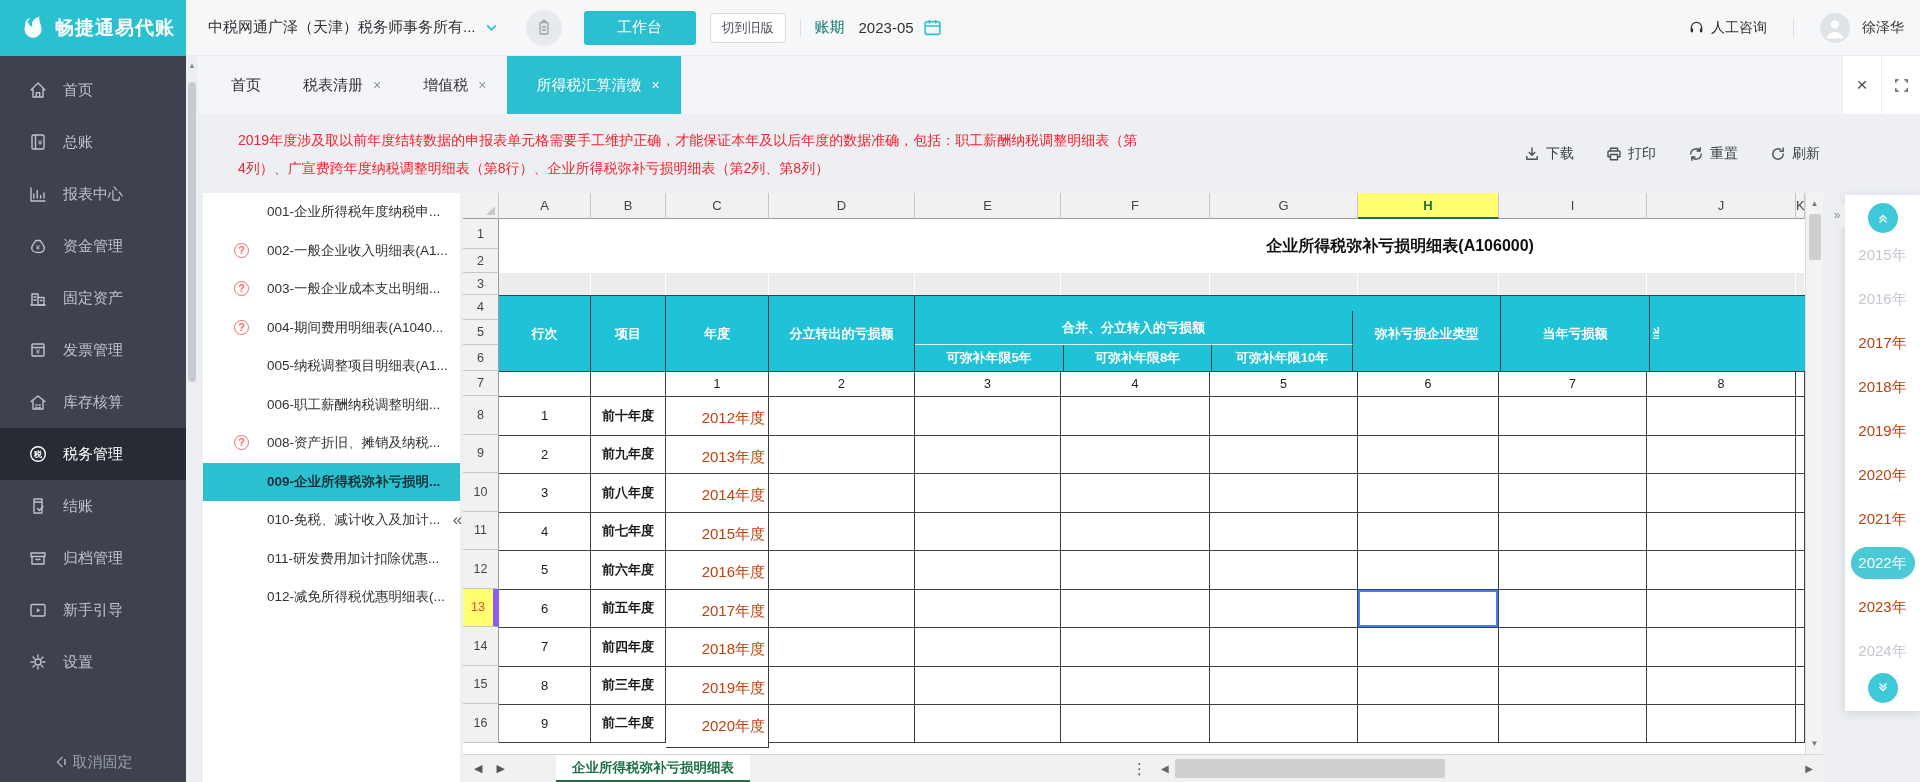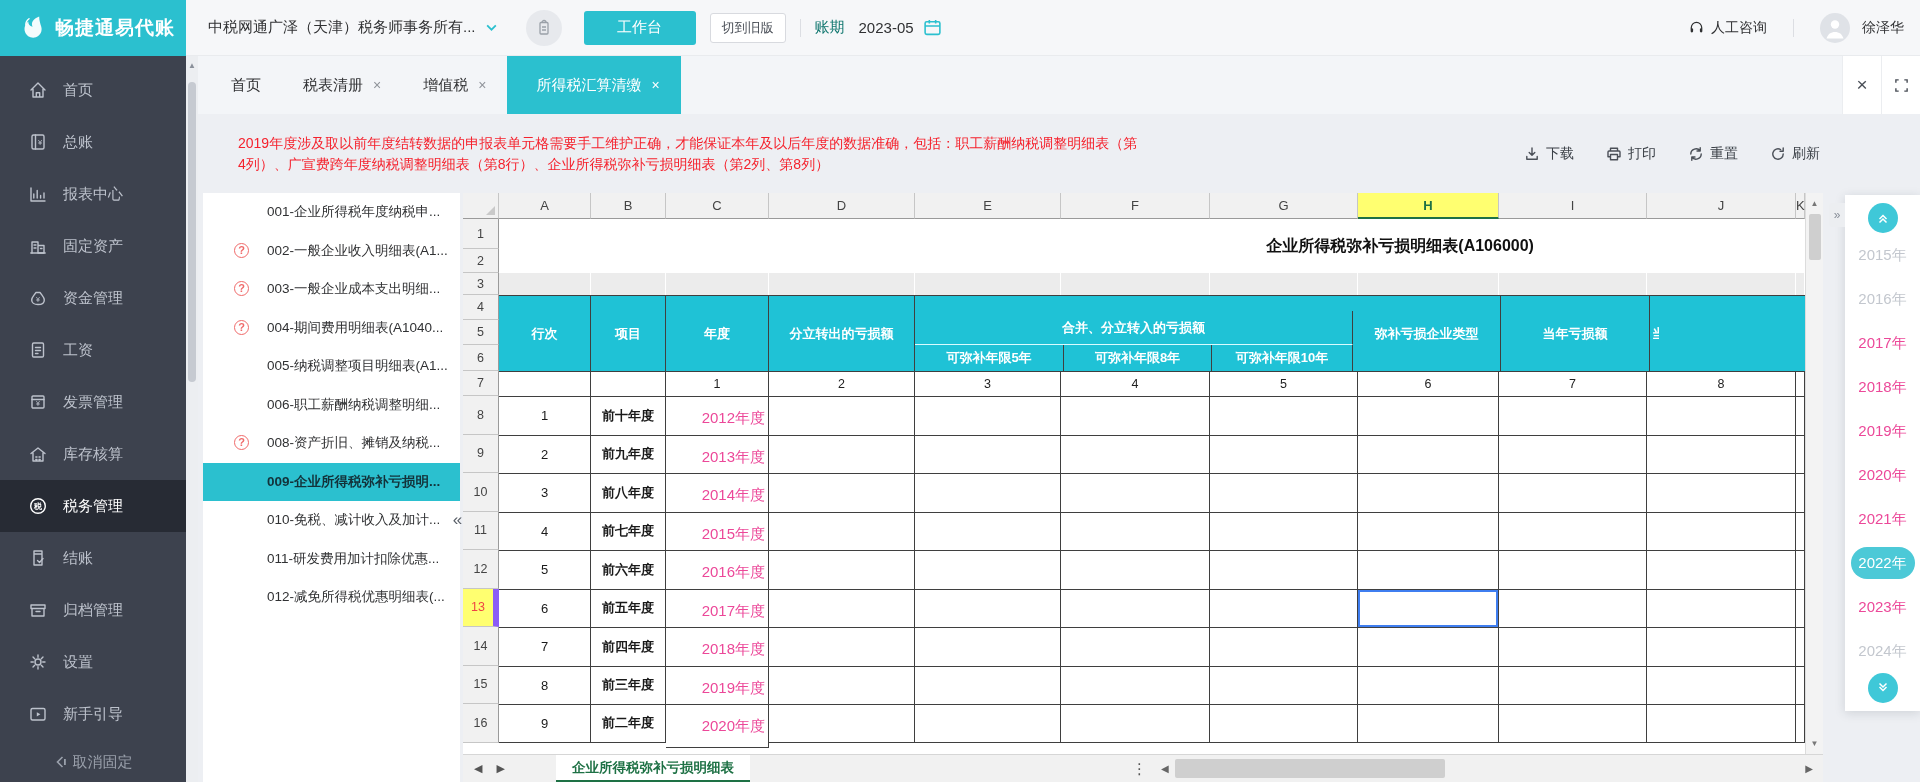--- a/index.html
+++ b/index.html
@@ -43,21 +43,21 @@
   .tab{display:flex;align-items:center;gap:10px;padding:0 21px;font-size:15px;color:#303133;cursor:pointer;white-space:nowrap;}
   .tab .x{color:#8f939a;font-size:14px;}
   .tab.active{background:#2bc0cf;color:#fff;padding-left:29px;}
   .tab.active .x{color:#fff;}
   .tab-actions{margin-left:auto;display:flex;}
   .tab-action{width:39px;display:grid;place-items:center;background:#fff;border-left:1px solid #ebedf0;color:#4a4f57;font-size:19px;cursor:pointer;}
 
   
   .content{flex:1;display:flex;flex-direction:column;min-height:0;}
   .notice-row{height:79px;flex:0 0 79px;display:flex;align-items:center;padding-left:40px;}
-  .warning{width:905px;margin:0;font-size:14px;line-height:21px;color:#f5222d;}
+  .warning{width:905px;margin:0;font-size:14px;line-height:28px;color:#f5222d;}
   .actions{margin-left:auto;display:flex;align-items:center;gap:32px;padding-right:100px;}
   .action{display:flex;align-items:center;gap:6px;font-size:14px;color:#3a3f46;cursor:pointer;white-space:nowrap;}
   .aicon{width:16px;height:16px;color:#4a4f57;}
 
   .workspace{flex:1;display:flex;min-height:0;padding-left:5px;position:relative;}
 
   
   .filelist{width:257px;flex:0 0 257px;background:#fff;overflow:hidden;}
   .file-item{height:38.5px;display:flex;align-items:center;padding-left:64px;font-size:13.5px;color:#303133;position:relative;white-space:nowrap;cursor:pointer;}
   .file-item .flag{position:absolute;left:31px;top:50%;margin-top:-8px;width:15px;height:15px;border:1px solid #f06a6a;color:#f06a6a;border-radius:50%;font-size:11px;line-height:13px;text-align:center;font-weight:bold;}
@@ -109,21 +109,21 @@
   .hscroll{width:660px;height:100%;display:flex;align-items:center;margin:0 6px 0 10px;}
   .h-arrow{font-size:10px;color:#666;padding:0 4px;cursor:pointer;}
   .h-track{flex:1;height:100%;position:relative;}
   .h-thumb{position:absolute;left:2px;top:4px;height:19px;width:270px;background:#cfcfcf;border-radius:2px;}
 
   
   .year-rail{flex:1;position:relative;}
   .year-panel{position:absolute;right:0;top:2px;width:75px;background:#fff;box-shadow:0 2px 10px rgba(31,45,61,.15);display:flex;flex-direction:column;align-items:center;padding:8px 0;}
   .year-collapse{position:absolute;right:75px;top:8px;width:16px;height:24px;background:#eceef1;color:#8a909a;display:grid;place-items:center;font-size:12px;border-radius:3px 0 0 3px;cursor:pointer;}
   .chev{width:30px;height:30px;border-radius:50%;background:#3fc8d8;display:grid;place-items:center;cursor:pointer;}
-  .year{height:44px;width:64px;display:grid;place-items:center;font-size:15px;color:#ec4899;cursor:pointer;white-space:nowrap;}
+  .year{height:44px;width:64px;display:grid;place-items:center;font-size:15px;color:#c2410c;cursor:pointer;white-space:nowrap;}
   .year.disabled{color:#c3c7ce;cursor:default;}
   .year.selected{background:#4cc9d7;color:#fff;border-radius:16px;height:32px;margin:6px 0;}
 </style>
 </head>
 <body>
 
 <div class="screen">
 
   <header class="topbar">
     <div class="logo">
@@ -209,43 +209,34 @@
             <span class="nicon">
               <svg viewBox="0 0 20 20" width="20" height="20">
                 <path d="M3 4v13h14M5.8 14v-4M9.2 14V6.5M12.6 14v-2.6M16 14V9" stroke="currentColor" fill="none" stroke-width="1.4" stroke-linecap="round" stroke-linejoin="round"></path>
               </svg>
             </span>
             <span>报表中心</span>
           </div>
           <div class="nav-item">
             <span class="nicon">
               <svg viewBox="0 0 20 20" width="20" height="20">
+                <path d="M8 4.5h4l2 2.6c1.4 1.8 2.3 3.2 2.3 4.8 0 2.6-2.4 4.6-6.3 4.6s-6.3-2-6.3-4.6c0-1.6.9-3 2.3-4.8z" stroke="currentColor" fill="none" stroke-width="1.4" stroke-linecap="round" stroke-linejoin="round"></path>
+                <text x="10" y="13.8" text-anchor="middle" font-size="7" fill="currentColor">¥</text>
+              </svg>
+            </span>
+            <span>资金管理</span>
+          </div>
+          <div class="nav-item">
+            <span class="nicon">
+              <svg viewBox="0 0 20 20" width="20" height="20">
                 <path d="M4 17V6h6v11M10 17h6V9.5h-6M6 9h2M6 12h2M12.5 12.5h1.5" stroke="currentColor" fill="none" stroke-width="1.4" stroke-linecap="round" stroke-linejoin="round"></path>
                 <path d="M2.8 17h14.4" stroke="currentColor" fill="none" stroke-width="1.4" stroke-linecap="round" stroke-linejoin="round"></path>
               </svg>
             </span>
             <span>固定资产</span>
-          </div>
-          <div class="nav-item">
-            <span class="nicon">
-              <svg viewBox="0 0 20 20" width="20" height="20">
-                <path d="M8 4.5h4l2 2.6c1.4 1.8 2.3 3.2 2.3 4.8 0 2.6-2.4 4.6-6.3 4.6s-6.3-2-6.3-4.6c0-1.6.9-3 2.3-4.8z" stroke="currentColor" fill="none" stroke-width="1.4" stroke-linecap="round" stroke-linejoin="round"></path>
-                <text x="10" y="13.8" text-anchor="middle" font-size="7" fill="currentColor">¥</text>
-              </svg>
-            </span>
-            <span>资金管理</span>
-          </div>
-          <div class="nav-item">
-            <span class="nicon">
-              <svg viewBox="0 0 20 20" width="20" height="20">
-                <rect x="4.5" y="3" width="11" height="14" rx="1.2" stroke="currentColor" fill="none" stroke-width="1.4" stroke-linecap="round" stroke-linejoin="round"></rect>
-                <path d="M7.5 7.5h5M7.5 10.5h5M7.5 13.5h2.5" stroke="currentColor" fill="none" stroke-width="1.4" stroke-linecap="round" stroke-linejoin="round"></path>
-              </svg>
-            </span>
-            <span>工资</span>
           </div>
           <div class="nav-item">
             <span class="nicon">
               <svg viewBox="0 0 20 20" width="20" height="20">
                 <rect x="4" y="4" width="12" height="12" rx="1" stroke="currentColor" fill="none" stroke-width="1.4" stroke-linecap="round" stroke-linejoin="round"></rect>
                 <path d="M4 7.5h12" stroke="currentColor" fill="none" stroke-width="1.4" stroke-linecap="round" stroke-linejoin="round"></path>
                 <text x="10" y="14.4" text-anchor="middle" font-size="7" fill="currentColor">¥</text>
               </svg>
             </span>
             <span>发票管理</span>
@@ -280,34 +271,34 @@
             <span class="nicon">
               <svg viewBox="0 0 20 20" width="20" height="20">
                 <path d="M4 8.5h12V16H4zM3 5h14v3.5H3zM8 11.5h4" stroke="currentColor" fill="none" stroke-width="1.4" stroke-linecap="round" stroke-linejoin="round"></path>
               </svg>
             </span>
             <span>归档管理</span>
           </div>
           <div class="nav-item">
             <span class="nicon">
               <svg viewBox="0 0 20 20" width="20" height="20">
+                <rect x="3" y="4.5" width="14" height="11.5" rx="1.5" stroke="currentColor" fill="none" stroke-width="1.4" stroke-linecap="round" stroke-linejoin="round"></rect>
+                <path d="M8.8 8.2 12.4 10.3 8.8 12.4z" fill="currentColor" stroke="none"></path>
+              </svg>
+            </span>
+            <span>新手引导</span>
+          </div>
+          <div class="nav-item">
+            <span class="nicon">
+              <svg viewBox="0 0 20 20" width="20" height="20">
                 <circle cx="10" cy="10" r="3" stroke="currentColor" fill="none" stroke-width="1.4" stroke-linecap="round" stroke-linejoin="round"></circle>
                 <path d="M10 3v2.3M10 14.7V17M3 10h2.3M14.7 10H17M5 5l1.7 1.7M13.3 13.3 15 15M15 5l-1.7 1.7M6.7 13.3 5 15" stroke="currentColor" fill="none" stroke-width="1.4" stroke-linecap="round" stroke-linejoin="round"></path>
               </svg>
             </span>
             <span>设置</span>
-          </div>
-          <div class="nav-item">
-            <span class="nicon">
-              <svg viewBox="0 0 20 20" width="20" height="20">
-                <rect x="3" y="4.5" width="14" height="11.5" rx="1.5" stroke="currentColor" fill="none" stroke-width="1.4" stroke-linecap="round" stroke-linejoin="round"></rect>
-                <path d="M8.8 8.2 12.4 10.3 8.8 12.4z" fill="currentColor" stroke="none"></path>
-              </svg>
-            </span>
-            <span>新手引导</span>
           </div>
         </div>
       <div class="unpin">
         <span>
           <svg width="14" height="14" viewBox="0 0 14 14">
               <path d="M8.5 2 3.5 7l5 5" fill="none" stroke="#9aa0ab" stroke-width="1.6"></path>
               <rect x="10" y="4" width="1.8" height="6" fill="#9aa0ab"></rect>
             </svg>
         </span>
         <span>取消固定</span>

